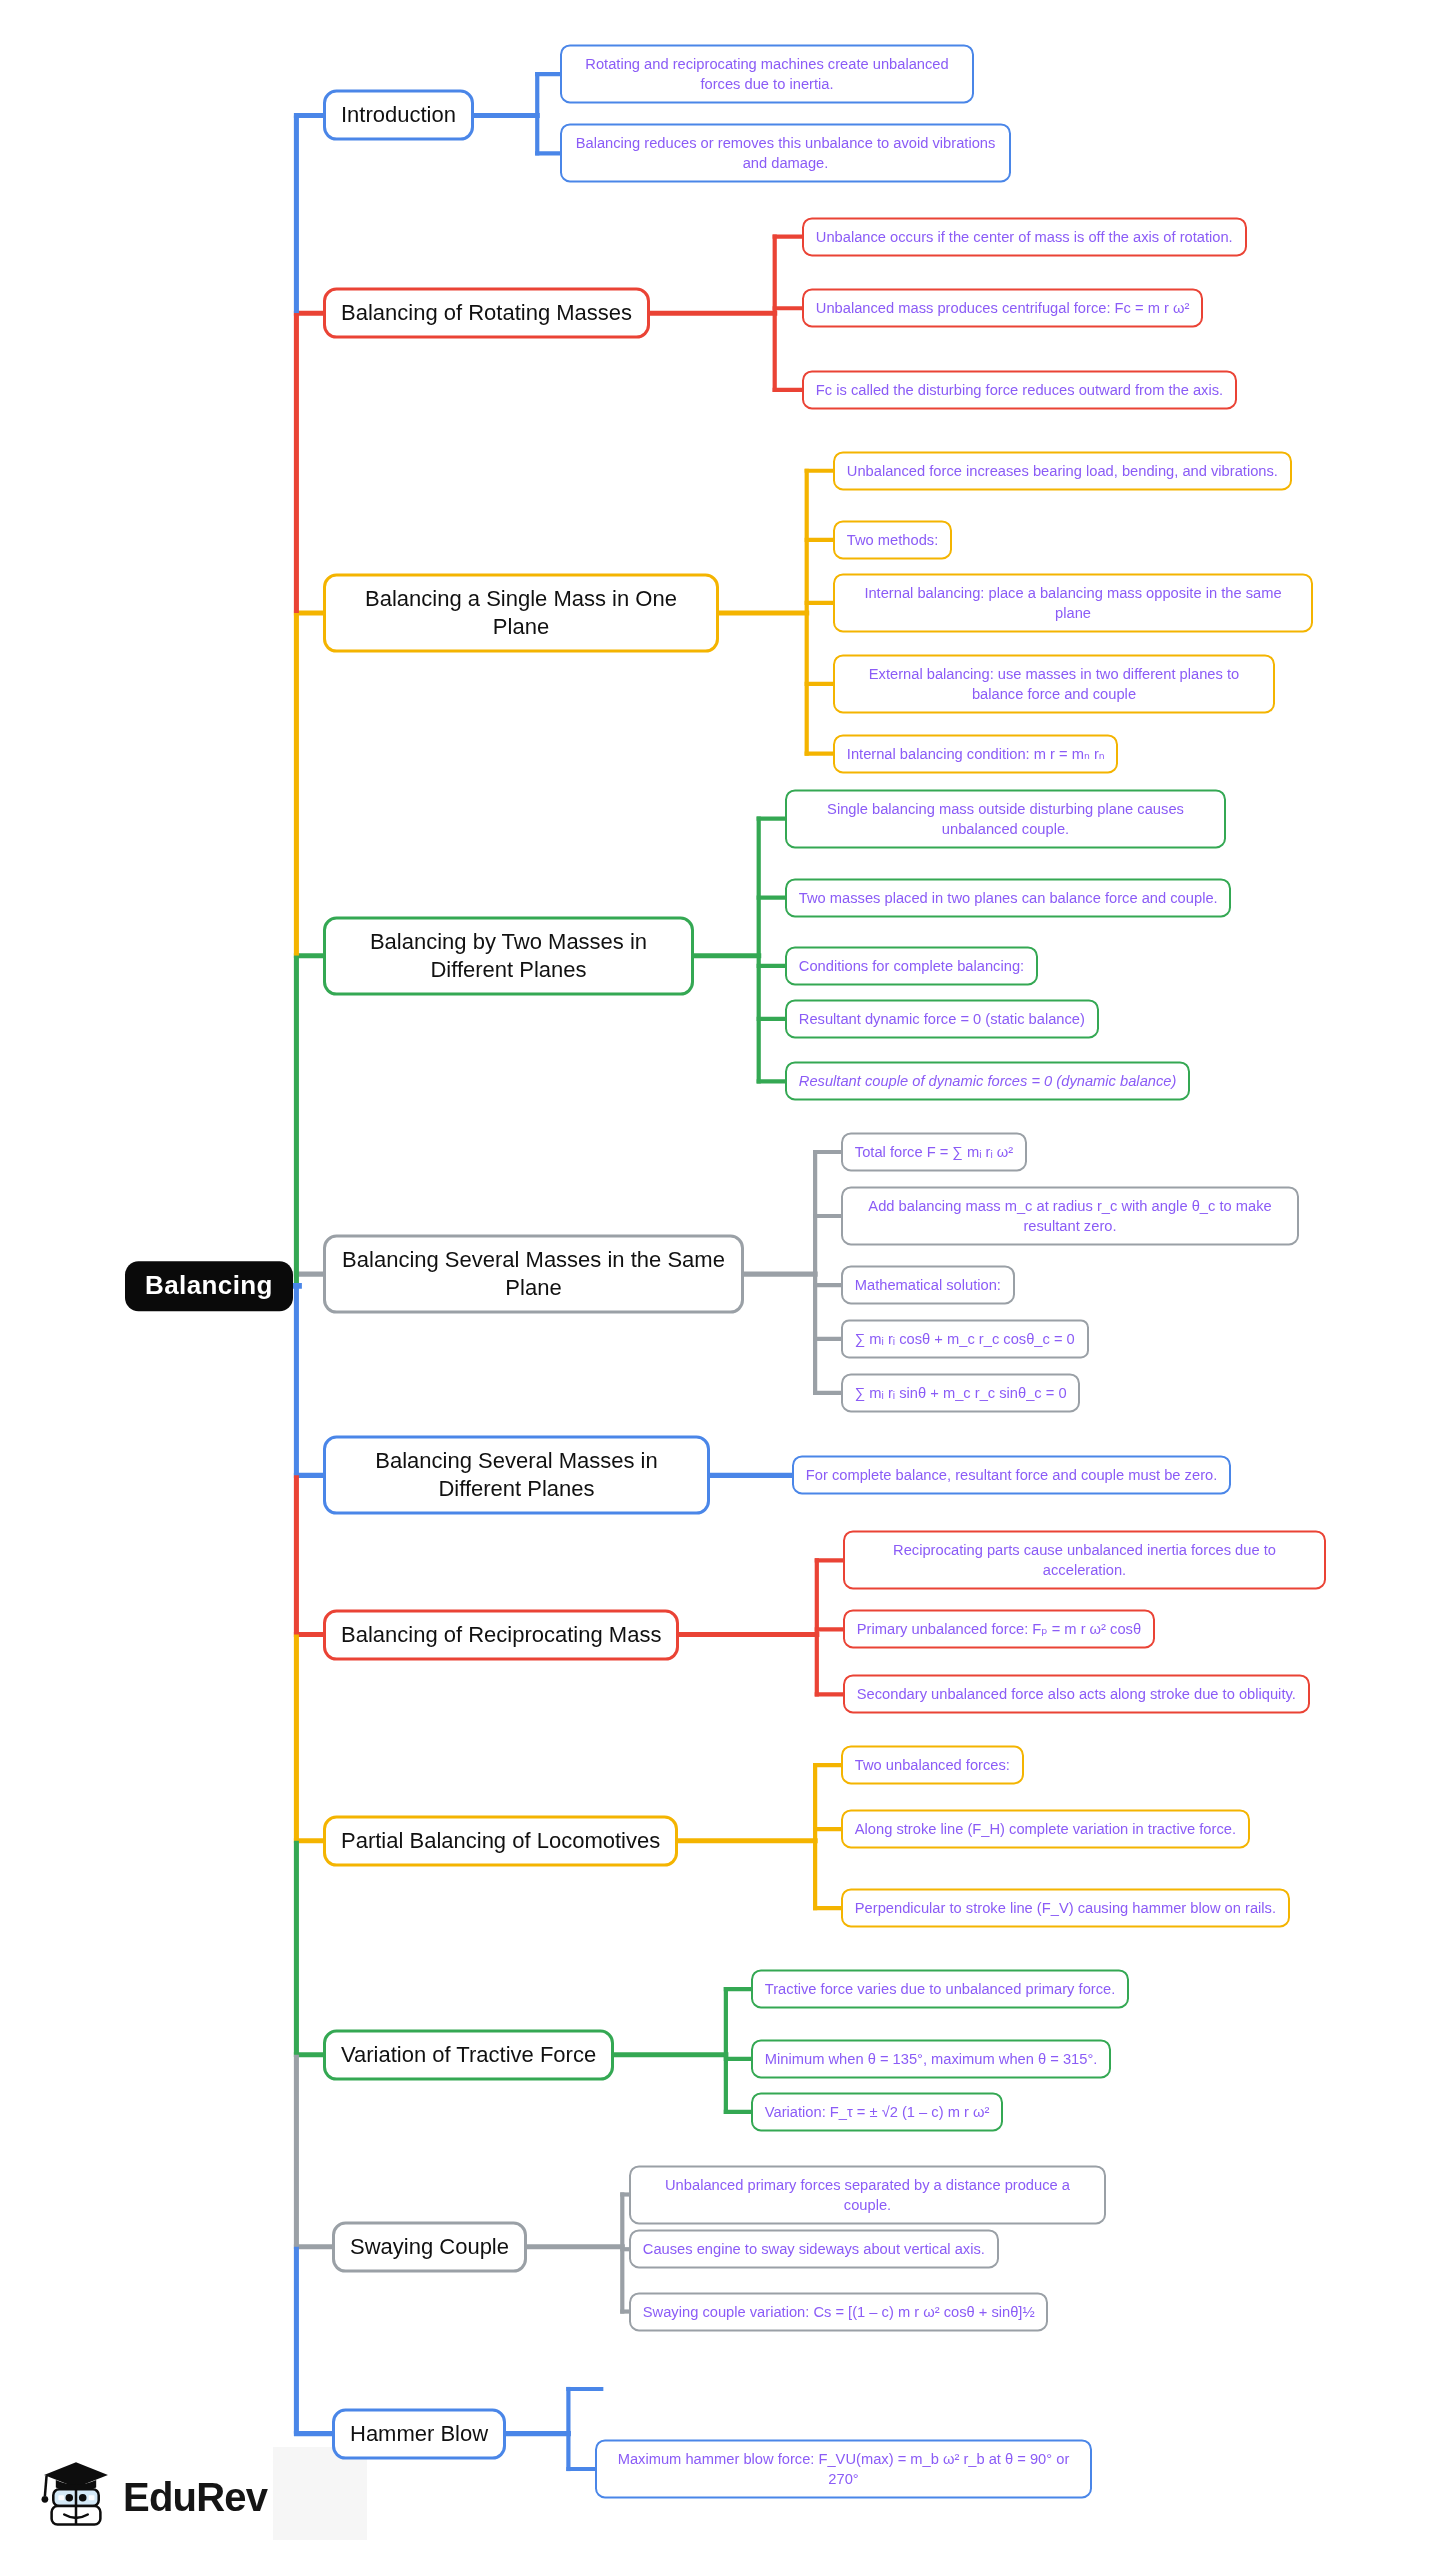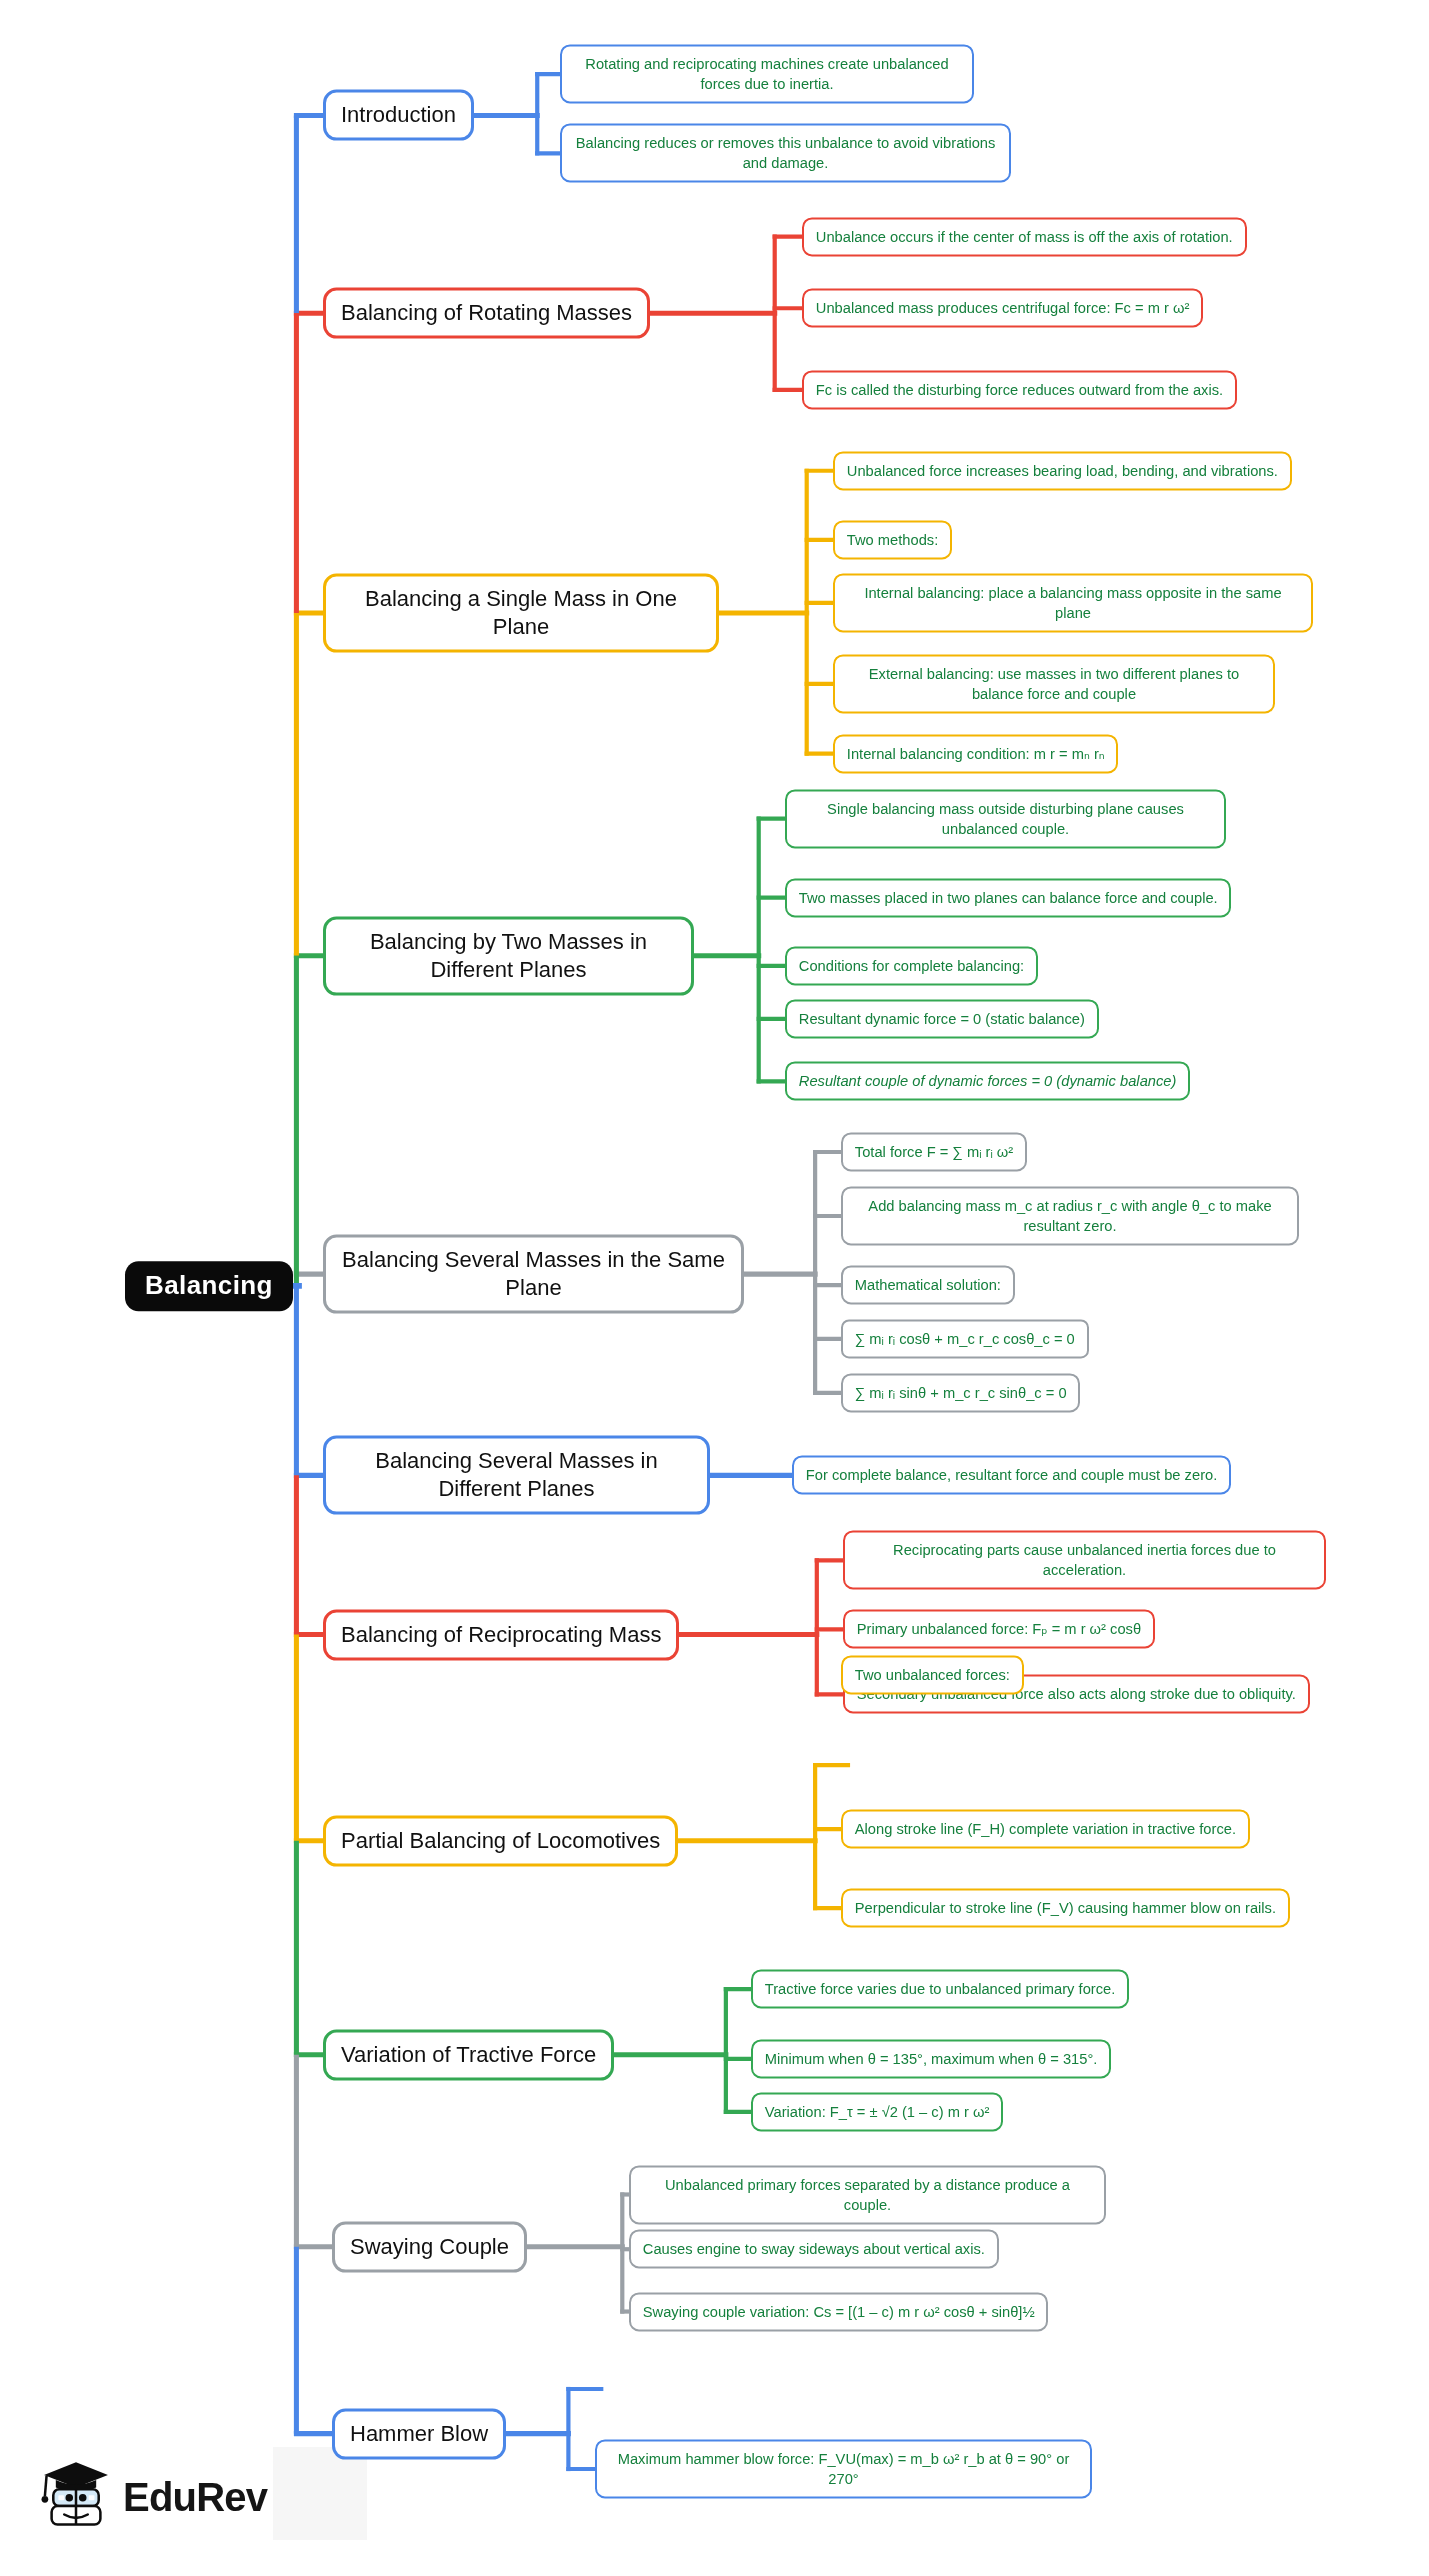--- a/index.html
+++ b/index.html
@@ -24,21 +24,21 @@
     background: #ffffff; color: #111;
     font-size: 22px; line-height: 28px;
     padding: 8.4px 15px; border-radius: 13.5px;
     border: 3.8px solid #000;
     transform: translateY(-50%);
     width: max-content; text-align: center;
     box-sizing: border-box;
   }
   .child {
     position: absolute; z-index: 2;
-    background: #ffffff; color: #15803d;
+    background: #ffffff; color: #8b5cf6;
     font-size: 14.7px; line-height: 20px;
     padding: 7.6px 11.8px; border-radius: 10px;
     border: 2.9px solid #000;
     transform: translateY(-50%);
     width: max-content; text-align: center;
     box-sizing: border-box;
   }
   .logo {
     position: absolute; left: 39px; top: 2459px; z-index: 2;
     display: flex; align-items: center;
@@ -186,21 +186,21 @@
     <div class="child" style="left: 841px; top: 1285px; max-width: 227px; border-color: rgb(154, 160, 166);">Mathematical solution:</div>
     <div class="child" style="left: 841px; top: 1339px; max-width: 362px; border-color: rgb(154, 160, 166); border-radius: 8px;">∑ mᵢ rᵢ cosθ + m_c r_c cosθ_c = 0</div>
     <div class="child" style="left: 841px; top: 1393px; max-width: 357px; border-color: rgb(154, 160, 166);">∑ mᵢ rᵢ sinθ + m_c r_c sinθ_c = 0</div>
     <div class="topic" style="left: 323px; top: 1475px; border-color: rgb(74, 134, 232); max-width: 387px;">Balancing Several Masses in Different Planes</div>
     <div class="child" style="left: 792px; top: 1475px; max-width: 458px; border-color: rgb(74, 134, 232);">For complete balance, resultant force and couple must be zero.</div>
     <div class="topic" style="left: 323px; top: 1635px; border-color: rgb(234, 67, 53);">Balancing of Reciprocating Mass</div>
     <div class="child" style="left: 843px; top: 1560px; max-width: 483px; border-color: rgb(234, 67, 53);">Reciprocating parts cause unbalanced inertia forces due to acceleration.</div>
     <div class="child" style="left: 843px; top: 1629px; max-width: 411px; border-color: rgb(234, 67, 53);">Primary unbalanced force: Fₚ = m r ω² cosθ</div>
     <div class="child" style="left: 843px; top: 1694px; max-width: 476px; border-color: rgb(234, 67, 53);">Secondary unbalanced force also acts along stroke due to obliquity.</div>
     <div class="topic" style="left: 323px; top: 1841px; border-color: rgb(244, 180, 0);">Partial Balancing of Locomotives</div>
-    <div class="child" style="left: 841px; top: 1675px; max-width: 224px; border-color: rgb(244, 180, 0); text-align: right;">Two unbalanced forces:</div>
+    <div class="child" style="left: 841px; top: 1765px; max-width: 224px; border-color: rgb(244, 180, 0); text-align: right;">Two unbalanced forces:</div>
     <div class="child" style="left: 841px; top: 1829px; max-width: 471px; border-color: rgb(244, 180, 0);">Along stroke line (F_H) complete variation in tractive force.</div>
     <div class="child" style="left: 841px; top: 1908px; max-width: 476px; border-color: rgb(244, 180, 0);">Perpendicular to stroke line (F_V) causing hammer blow on rails.</div>
     <div class="topic" style="left: 323px; top: 2055px; border-color: rgb(52, 168, 83);">Variation of Tractive Force</div>
     <div class="child" style="left: 751px; top: 1989px; max-width: 440px; border-color: rgb(52, 168, 83);">Tractive force varies due to unbalanced primary force.</div>
     <div class="child" style="left: 751px; top: 2059px; max-width: 484px; border-color: rgb(52, 168, 83);">Minimum when θ = 135°, maximum when θ = 315°.</div>
     <div class="child" style="left: 751px; top: 2112px; max-width: 374px; border-color: rgb(52, 168, 83);">Variation: F_τ = ± √2 (1 – c) m r ω²</div>
     <div class="topic" style="left: 332px; top: 2247px; border-color: rgb(154, 160, 166);">Swaying Couple</div>
     <div class="child" style="left: 629px; top: 2195px; max-width: 477px; border-color: rgb(154, 160, 166);">Unbalanced primary forces separated by a distance produce a couple.</div>
     <div class="child" style="left: 629px; top: 2249px; max-width: 493px; border-color: rgb(154, 160, 166);">Causes engine to sway sideways about vertical axis.</div>
     <div class="child" style="left: 629px; top: 2312px; max-width: 477px; border-color: rgb(154, 160, 166);">Swaying couple variation: Cs = [(1 – c) m r ω² cosθ + sinθ]½</div>

